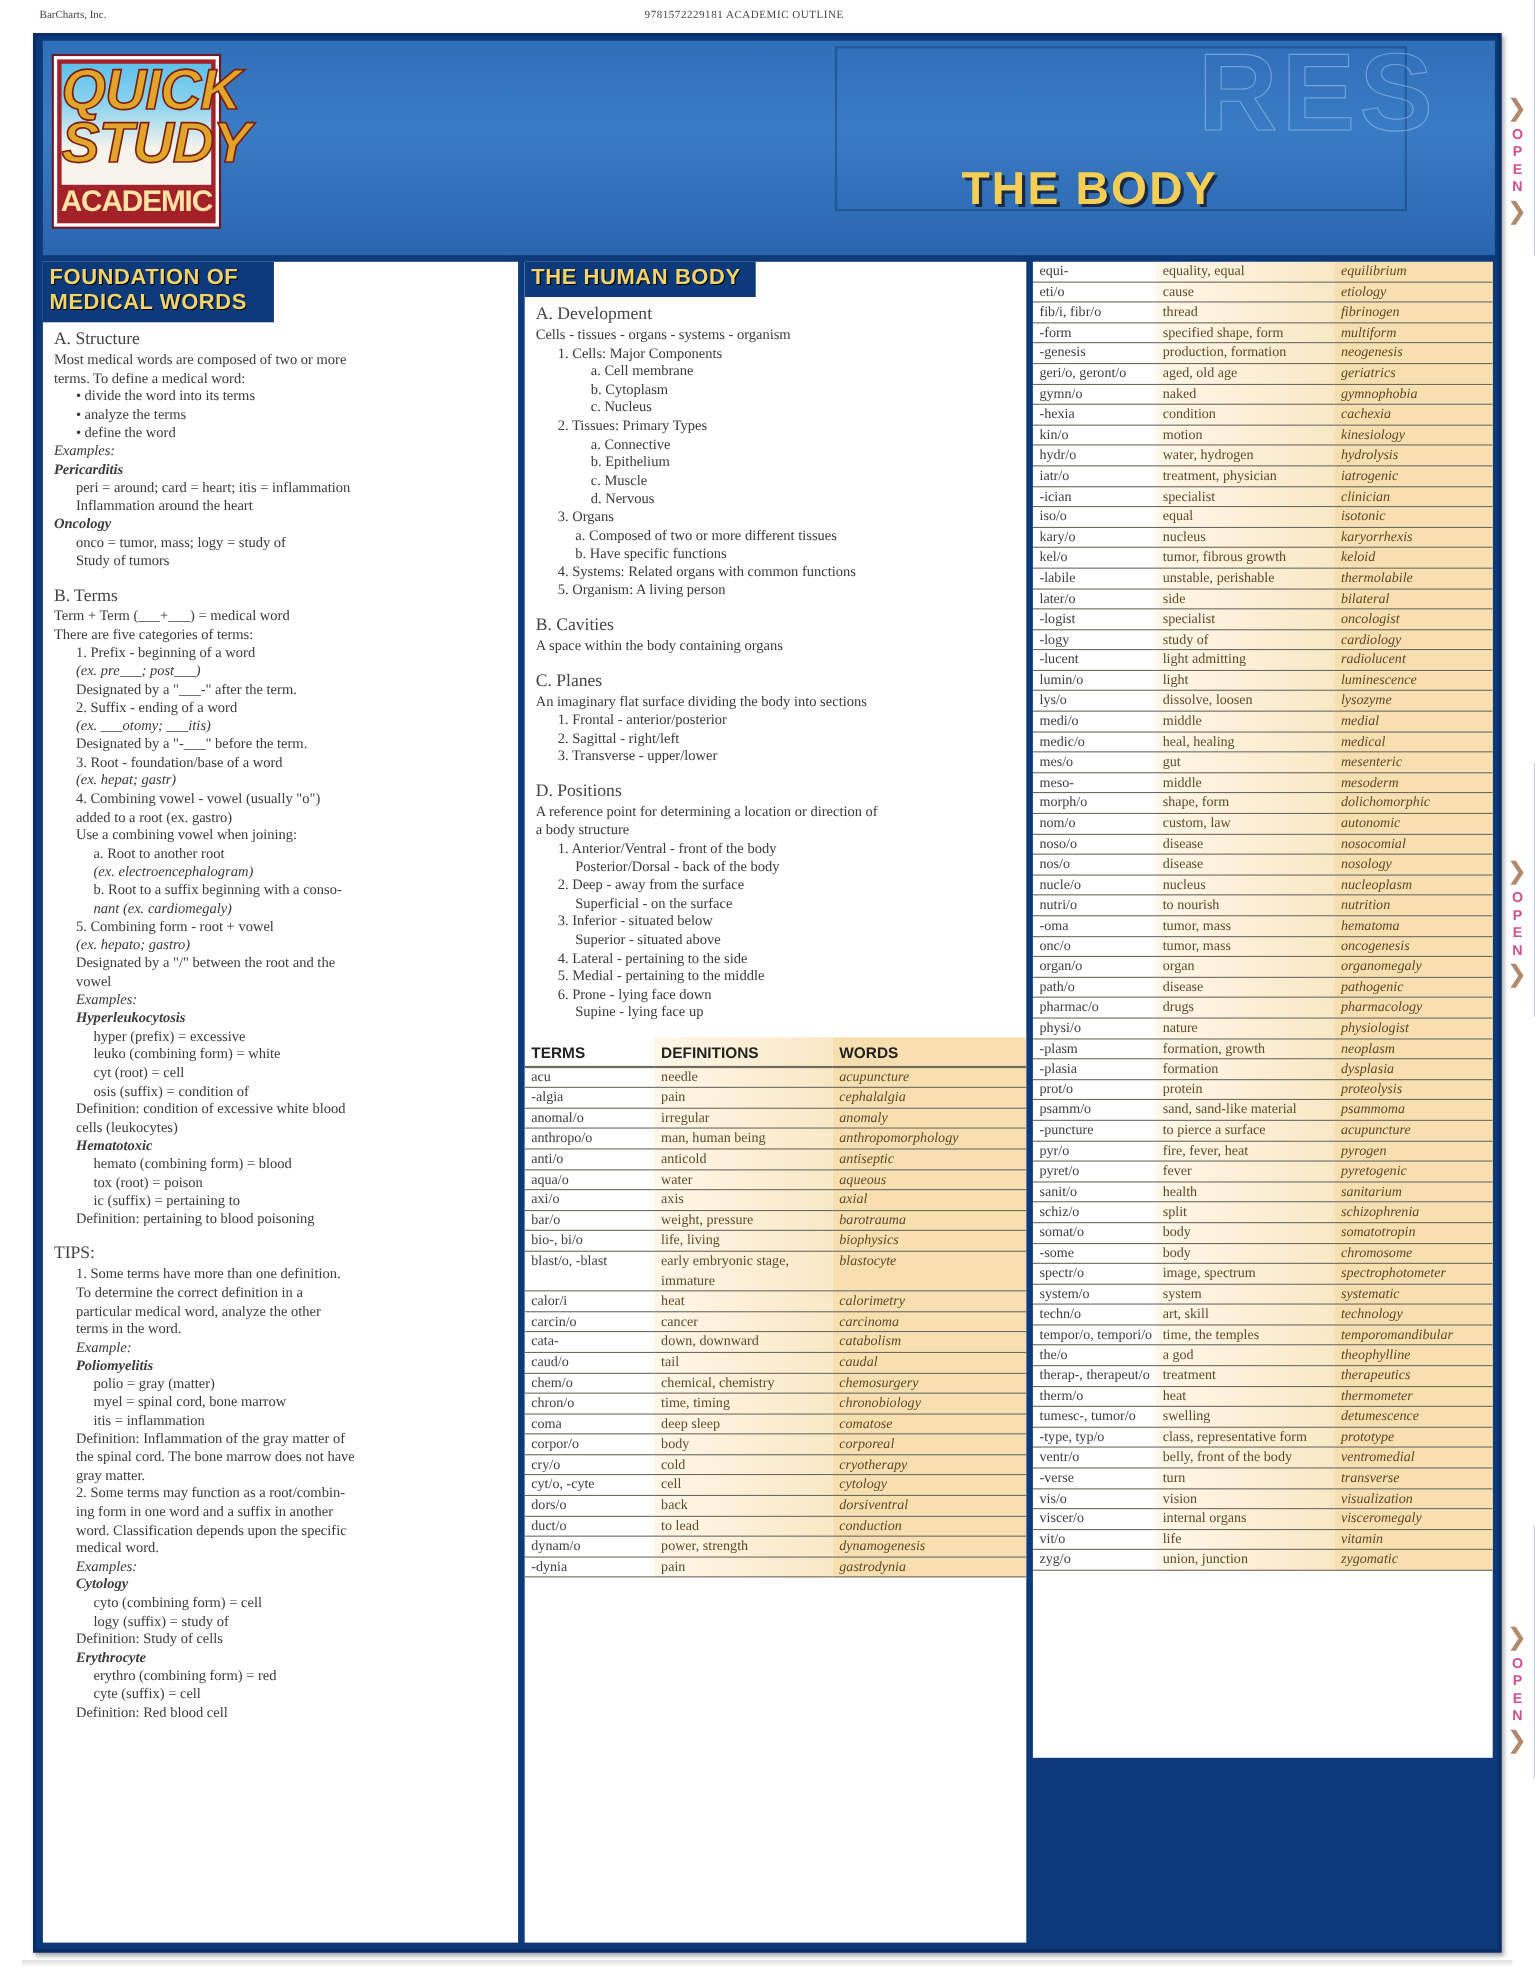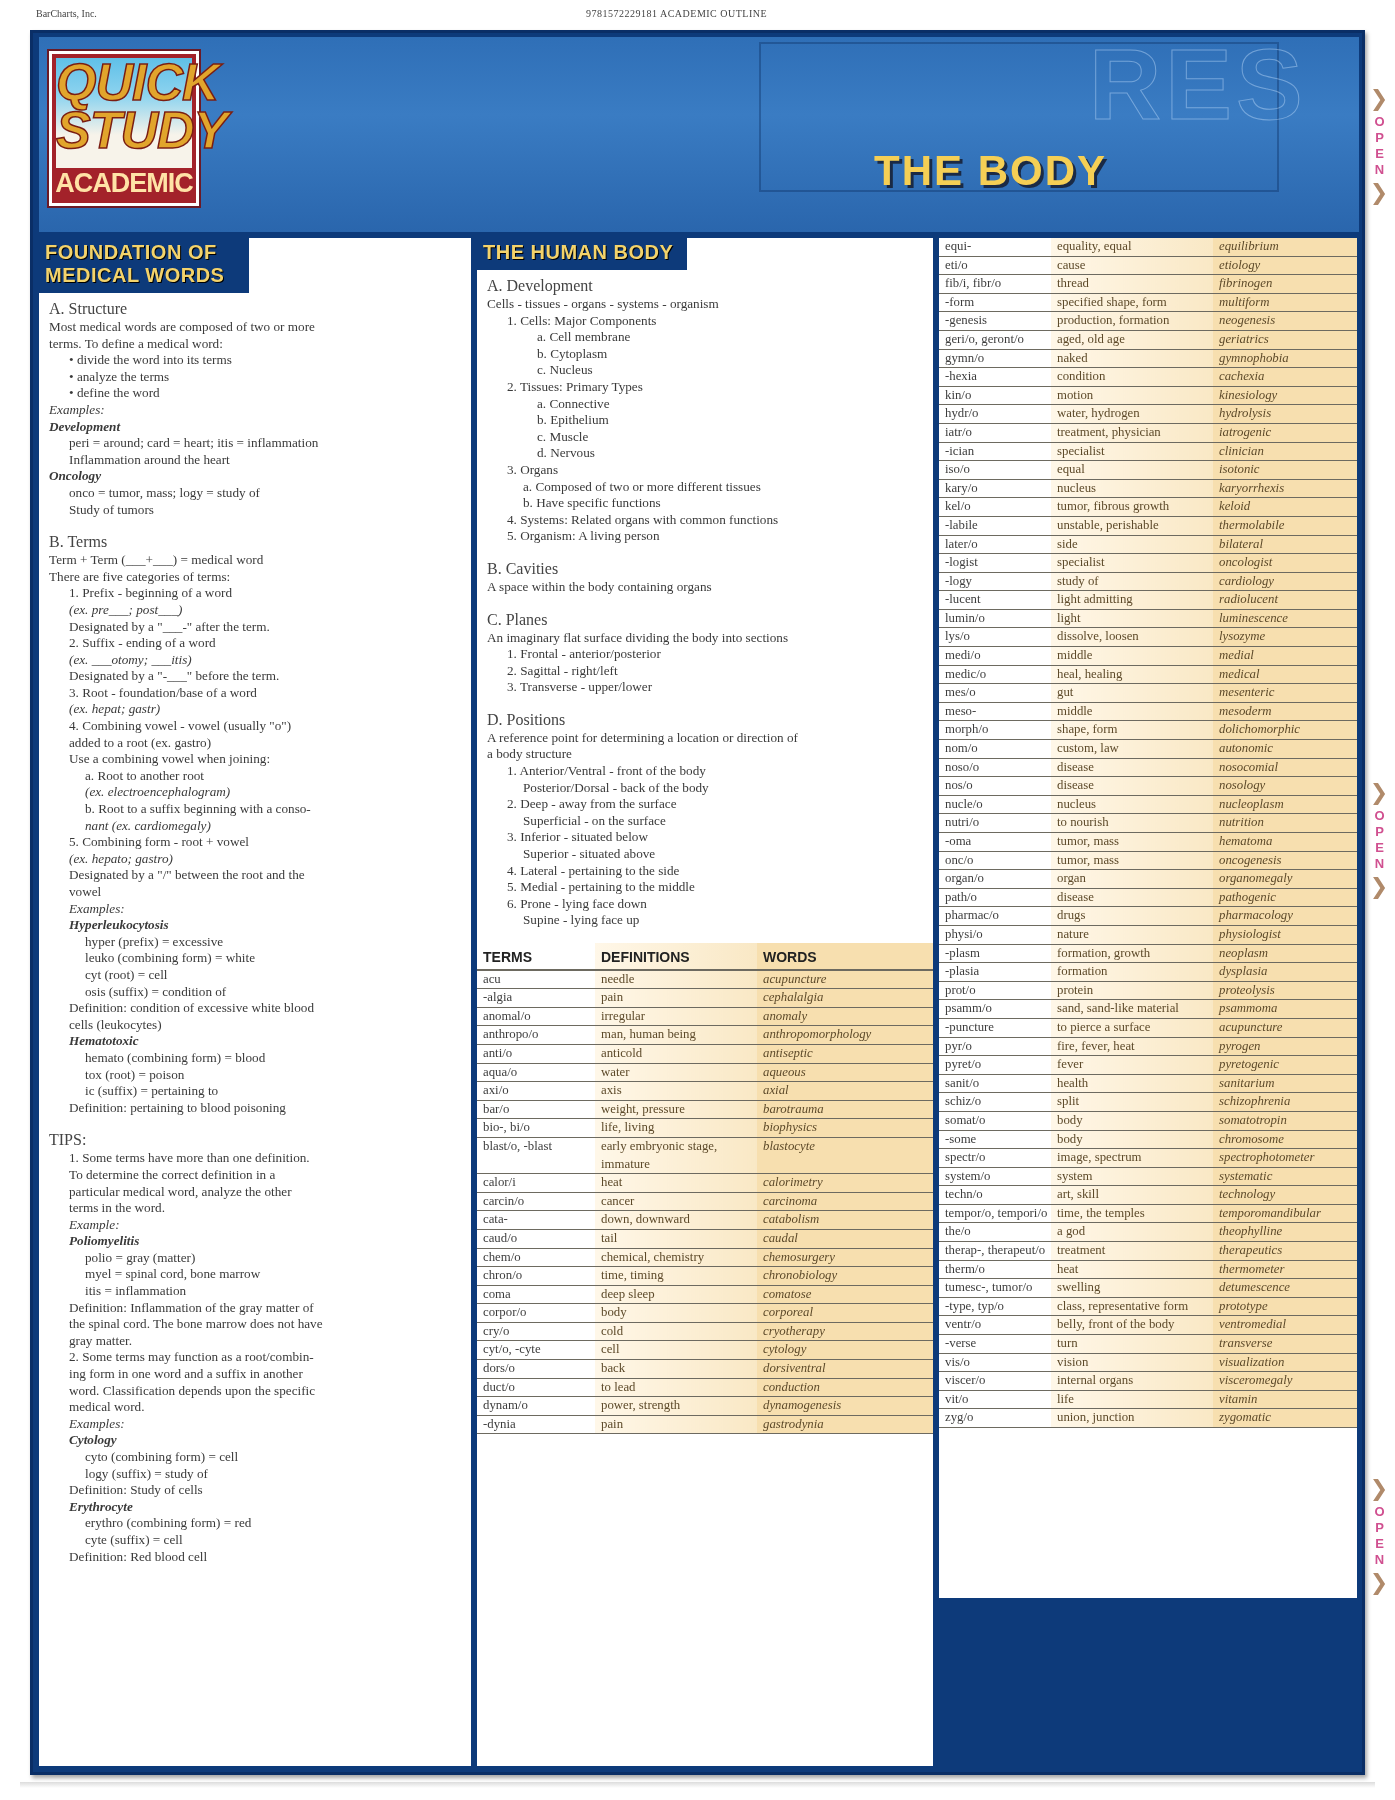--- a/index.html
+++ b/index.html
@@ -92,21 +92,21 @@
       <div>MEDICAL WORDS</div>
     </div>
     <div class="body-text">
       <div class="h">A. Structure</div>
       <div>Most medical words are composed of two or more</div>
       <div>terms. To define a medical word:</div>
       <div class="i1">• divide the word into its terms</div>
       <div class="i1">• analyze the terms</div>
       <div class="i1">• define the word</div>
       <div class="it">Examples:</div>
-      <div class="it b">Development</div>
+      <div class="it b">Pericarditis</div>
       <div class="i1">peri = around; card = heart; itis = inflammation</div>
       <div class="i1">Inflammation around the heart</div>
       <div class="it b">Oncology</div>
       <div class="i1">onco = tumor, mass; logy = study of</div>
       <div class="i1">Study of tumors</div>
       <div class="gap"></div>
 
       <div class="h">B. Terms</div>
       <div>Term + Term (___+___) = medical word</div>
       <div>There are five categories of terms:</div>

